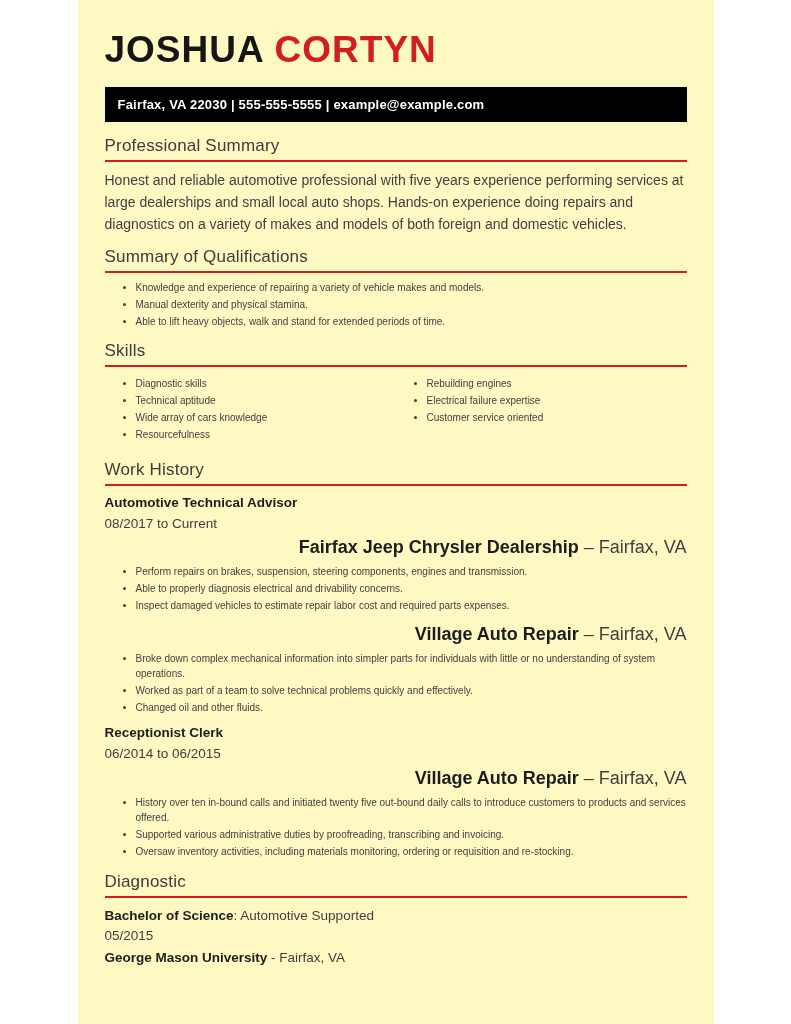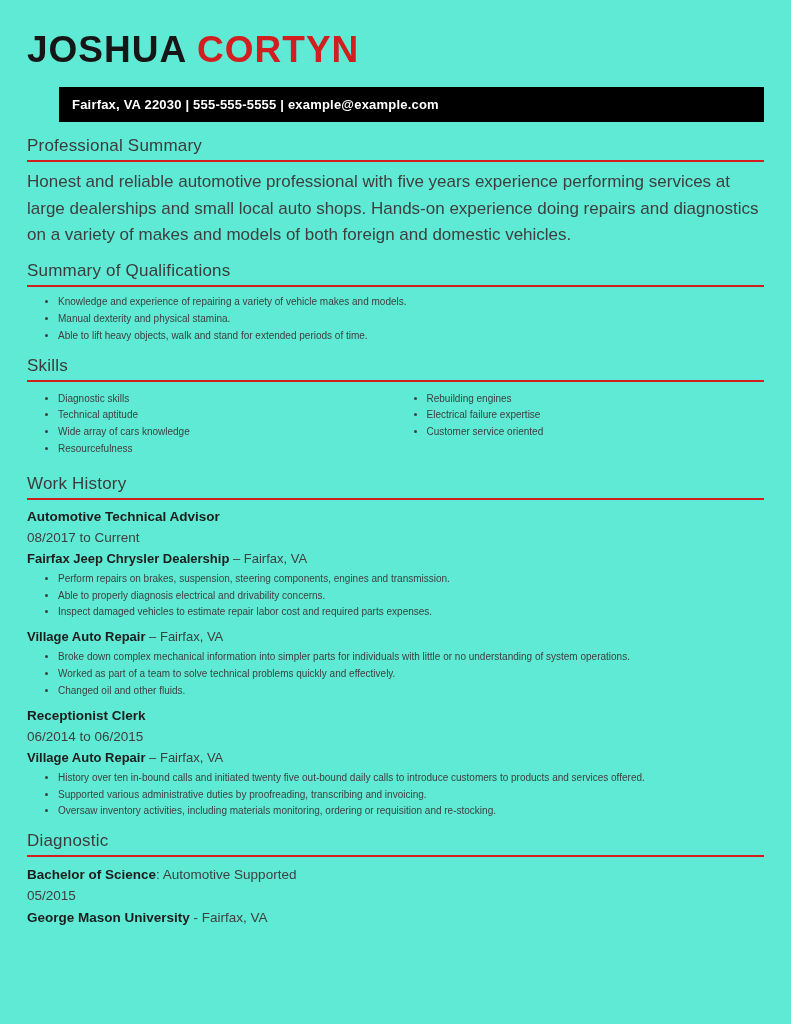--- a/index.html
+++ b/index.html
@@ -10,58 +10,57 @@
     --body_text:#3f3f3f;
     --name_black:#161616;
   }
   *{box-sizing:border-box;margin:0;padding:0;}
   html,body{background:#ffffff;}
   body{
     font-family:"Liberation Sans", sans-serif;
     color:var(--body_text);
   }
   .page{
-    width:791px;
+    width:636px;
     height:1024px;
     margin:0 auto;
-    background:#5eead4;
+    background:#fef9c3;
     padding:26px 27px 28px 27px;
     overflow:hidden;
   }
   .name{
     font-size:37px;
     font-weight:800;
     letter-spacing:1px;
     color:var(--name_black);
     margin:4px 0 16px 0;
     line-height:1.1;
   }
   .name .red{color:var(--accent);}
   .contact-bar{
     background:var(--bar_bg);
     color:var(--bar_text);
     font-size:13px;
     font-weight:700;
     padding:10px 13px;
     letter-spacing:0.2px;
     margin-bottom:14px;
-    margin-left:32px;
   }
   section{margin-bottom:12px;}
   .sec-title{
     font-size:17px;
     font-weight:400;
     color:var(--heading_text);
     padding-bottom:4px;
     border-bottom:2px solid var(--accent);
     margin-bottom:7px;
     letter-spacing:0.2px;
   }
   .body-text{
-    font-size:17px;
+    font-size:14px;
     line-height:1.58;
     color:var(--body_text);
   }
   ul.bullets{
     list-style:disc;
     padding-left:31px;
     margin:2px 0 4px 0;
   }
   ul.bullets li{
     font-size:10px;
@@ -77,21 +76,21 @@
   .row-split{
     display:flex;
     justify-content:space-between;
     align-items:baseline;
     font-size:13.5px;
     line-height:1.55;
     flex-direction:column;
   }
   .bold{font-weight:700;color:#1d1d1d;}
   .job-dates{font-size:13.5px;color:var(--body_text);white-space:nowrap;}
-  .sub-line{font-size:13px;line-height:1.55;margin-bottom:2px;}
+  .sub-line{font-size:18px;line-height:1.55;margin-bottom:2px;text-align:right;}
   .edu-line{font-size:13.5px;line-height:1.6;}
 </style>
 </head>
 <body>
 
 <div class="page">
 
   <h1 class="name">
     <span>JOSHUA</span>
     <span class="red">CORTYN</span>

